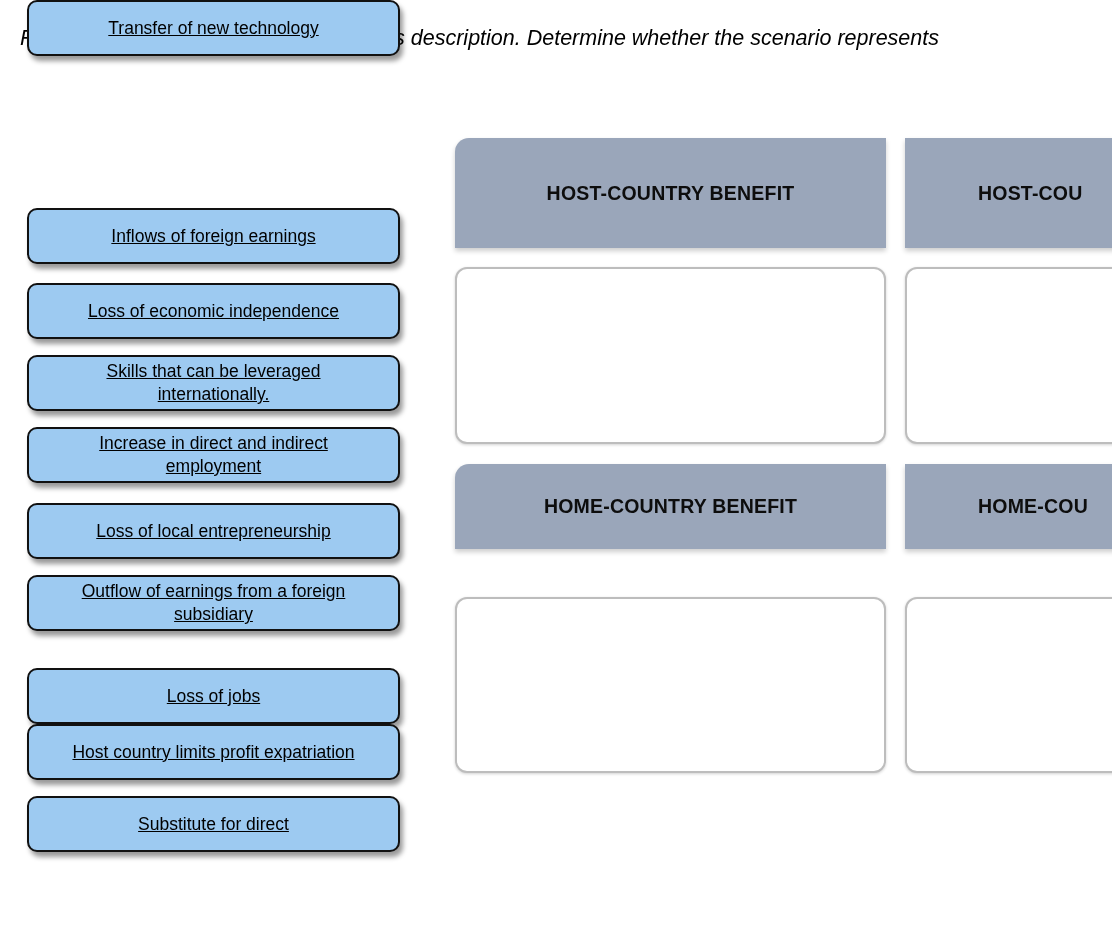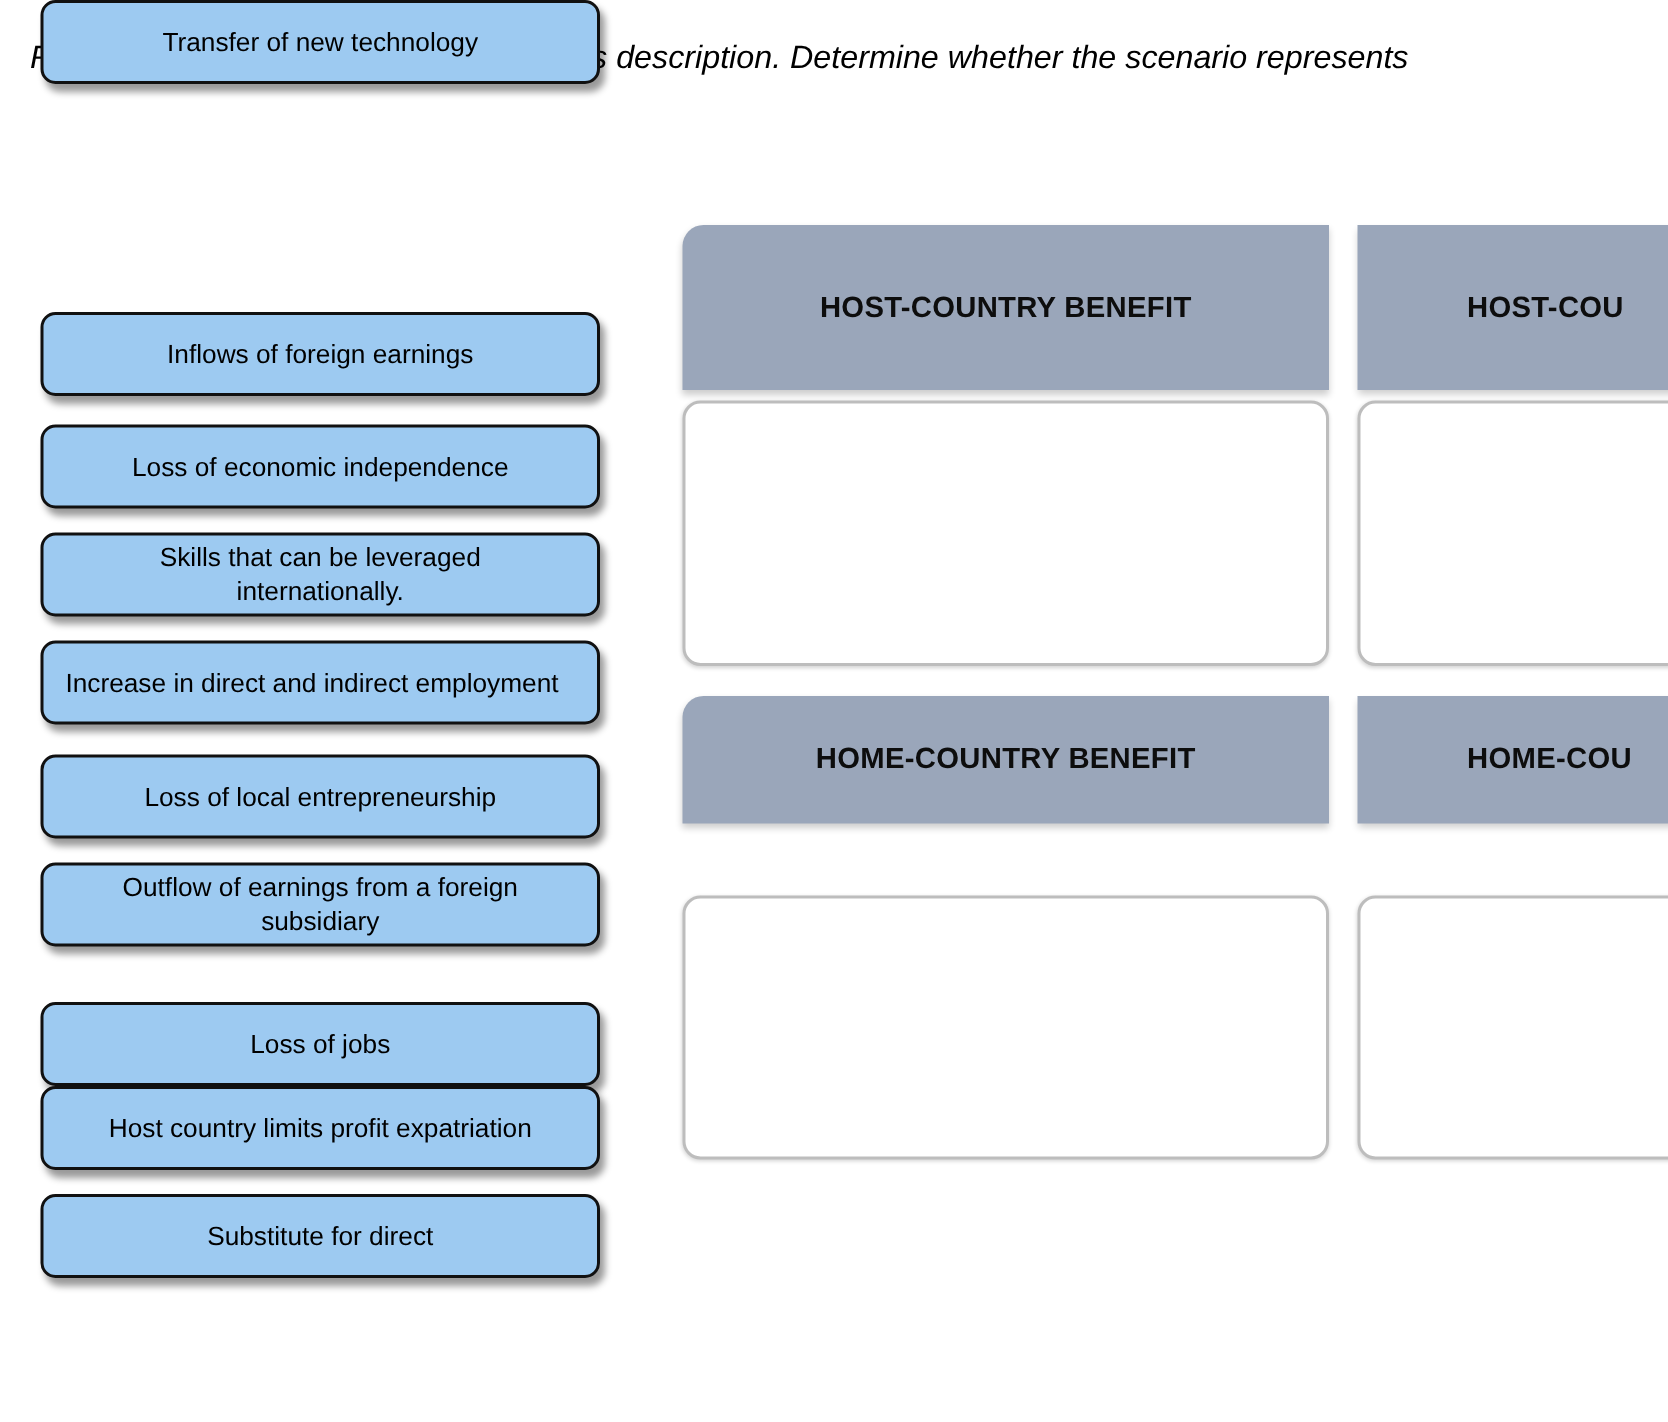--- a/index.html
+++ b/index.html
@@ -40,26 +40,27 @@
     box-shadow: 3px 5px 5px rgba(0,0,0,0.40);
     display: flex;
     align-items: center;
     justify-content: center;
     text-align: center;
     font-size: 17.5px;
     line-height: 23px;
     color: #000000;
     padding: 0 22px;
     cursor: pointer;
+    text-decoration: underline;
   }
   .item:nth-of-type(1)  { top: 137px; }
   .item:nth-of-type(2)  { top: 208px; text-align: center; }
   .item:nth-of-type(3)  { top: 283px; }
   .item:nth-of-type(4)  { top: 355px; }
-  .item:nth-of-type(5)  { top: 427px; padding-left: 11px; }
+  .item:nth-of-type(5)  { top: 427px; }
   .item:nth-of-type(6)  { top: 503px; }
   .item:nth-of-type(7)  { top: 575px; }
   .item:nth-of-type(8)  { top: 668px; }
   .item:nth-of-type(9)  { top: 724px; }
   .item:nth-of-type(10) { top: 796px; }
 
   
   .chart-header {
     position: absolute;
     width: 431px;
@@ -67,21 +68,21 @@
     background: #9aa6ba;
     box-shadow: 0 3px 5px rgba(0,0,0,0.20);
     display: flex;
     align-items: center;
     justify-content: center;
     font-weight: bold;
     font-size: 19.5px;
     letter-spacing: 0.2px;
     color: #0d0d0d;
   }
-  .chart-header.r1 { top: 138px; height: 110px; margin-top: 12px; }
+  .chart-header.r1 { top: 138px; height: 110px; }
   .chart-header.r2 { top: 464px; height: 85px; }
   .chart-header.c1 { left: 455px; border-radius: 14px 0 0 0; }
   .chart-header.c2 { left: 905px; justify-content: flex-start; padding-left: 73px; }
 
   .drop-zone {
     position: absolute;
     width: 431px;
     height: 177px;
     box-sizing: border-box;
     background: #ffffff;

